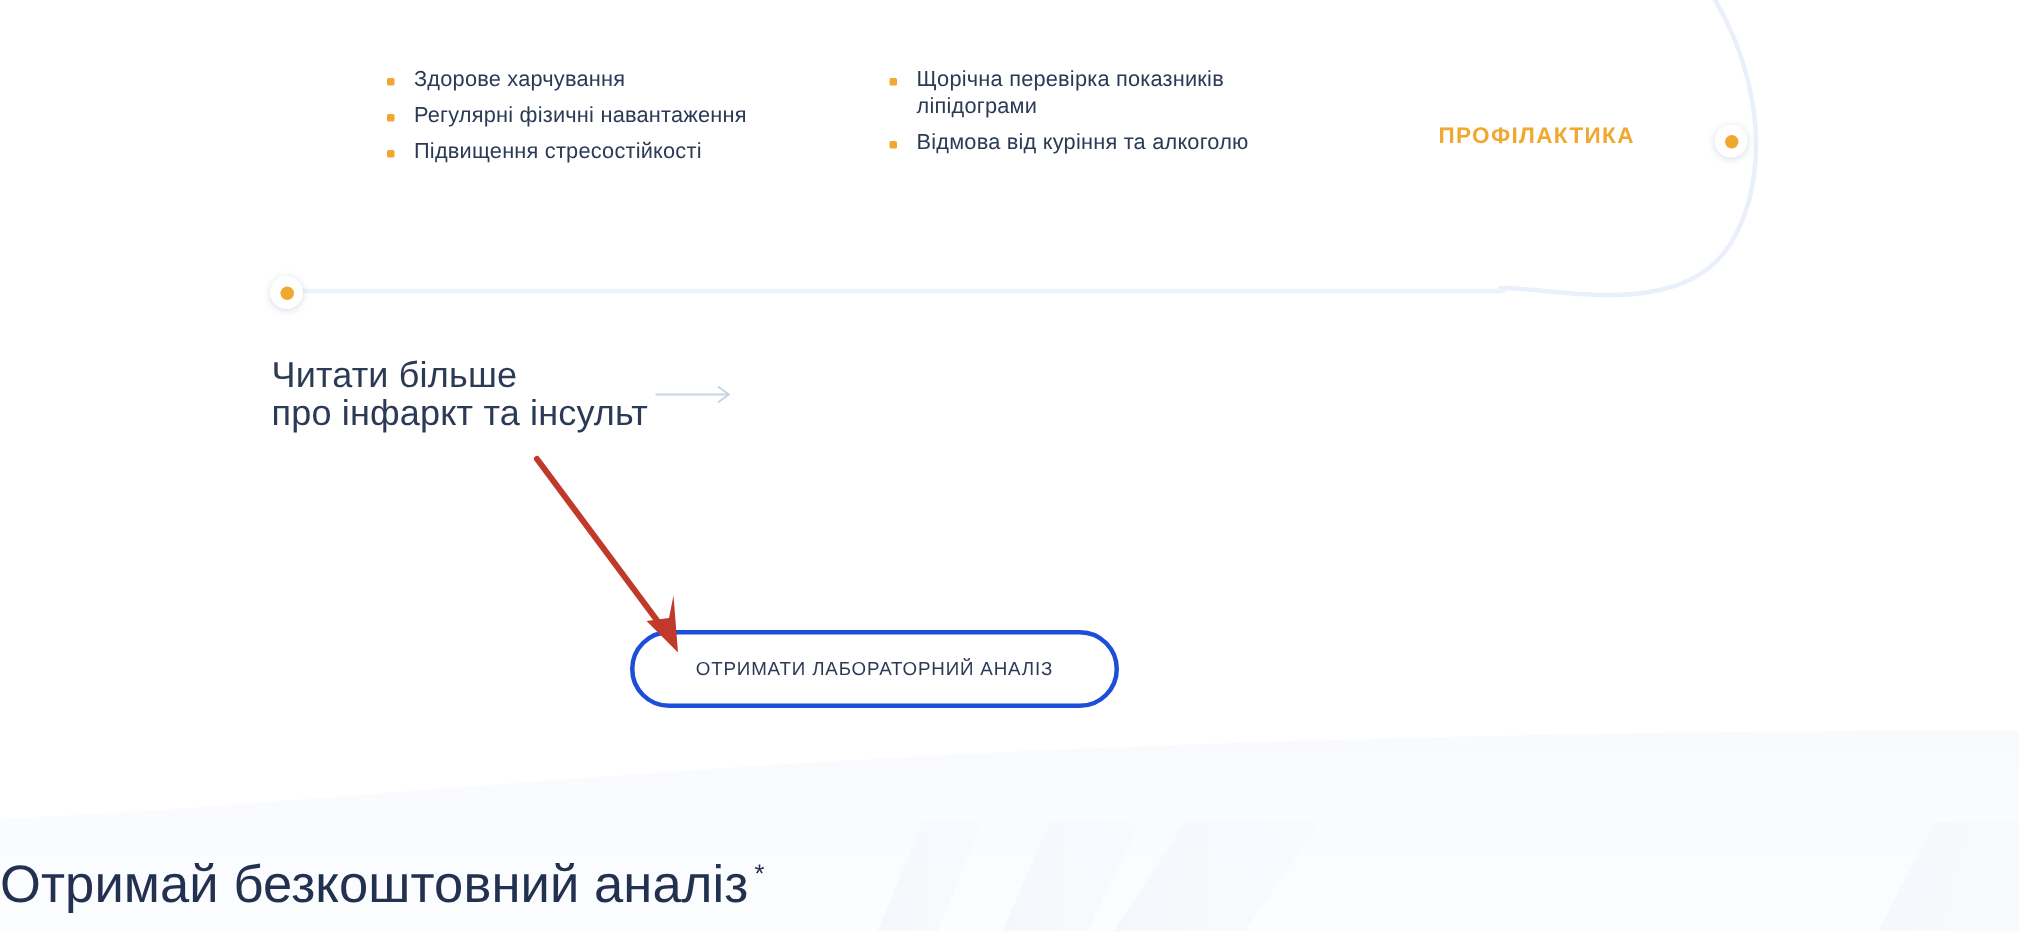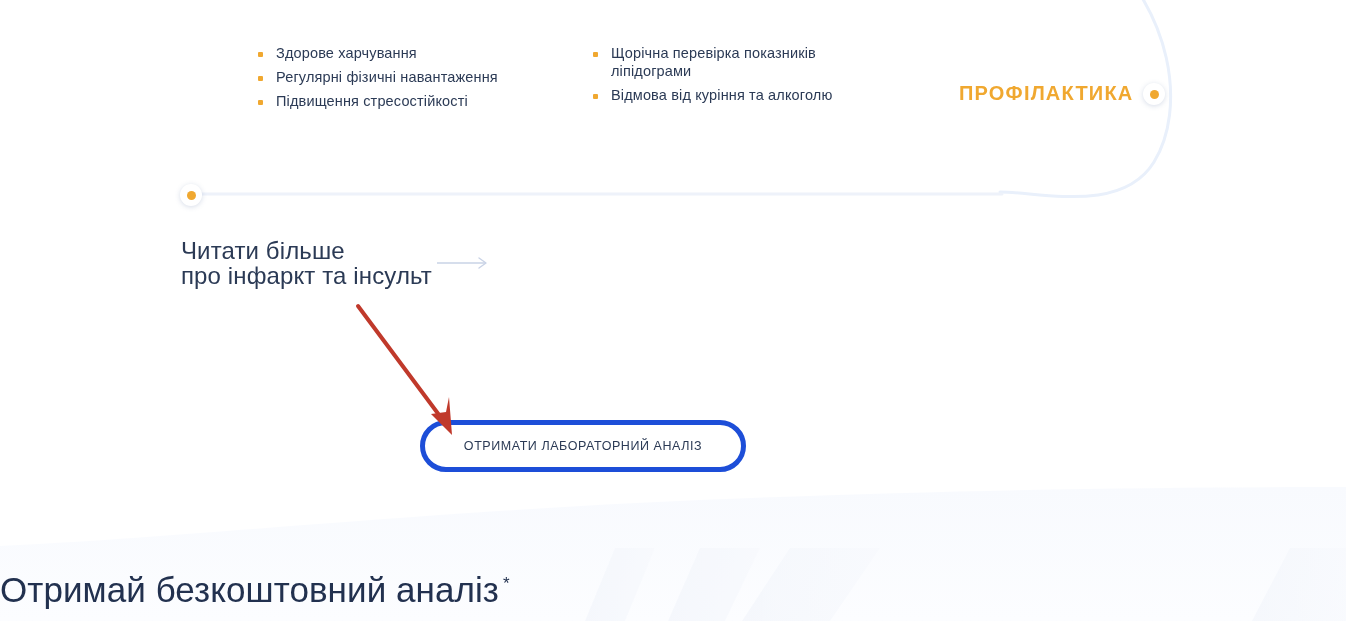--- a/index.html
+++ b/index.html
@@ -28,21 +28,21 @@
     width:5px;height:5px;background:#F0A830;border-radius:1px;
     margin-top:8px;margin-right:13px;flex:0 0 auto;
   }
   .bullet-text{
     font-size:14.5px;line-height:18px;color:#2B3A55;letter-spacing:.01em;
     white-space:pre-line;
   }
 
   .prevention-label{
     position:absolute;left:959px;top:82px;
-    font-size:20px;font-weight:bold;letter-spacing:.06em;
+    font-size:15px;font-weight:bold;letter-spacing:.06em;
     color:#F0A830;text-transform:uppercase;
   }
 
   
   .node{
     position:absolute;width:22px;height:22px;border-radius:50%;
     background:#ffffff;box-shadow:0 1px 5px rgba(120,140,180,.30);
     display:flex;align-items:center;justify-content:center;
   }
   .node::after{content:"";width:9px;height:9px;border-radius:50%;background:#F0A830;}
@@ -66,21 +66,21 @@
     font-size:12.5px;letter-spacing:.045em;text-transform:uppercase;
     cursor:pointer;user-select:none;
     font-family:"Liberation Sans", sans-serif;
   }
   .btn-primary{
     width:205px;height:50px;
     background:#EFA832;color:#ffffff;border:none;
   }
   .btn-secondary{
     width:326px;height:52px;margin-left:26px;
-    background:#ffffff;color:#2B3A55;border:5px solid #1d4ed8;
+    background:#ffffff;color:#2B3A55;border:3px solid #1d4ed8;
   }
 
   
   .bottom-section{position:absolute;left:0;top:498px;width:1346px;height:123px;overflow:hidden;}
   .bottom-heading{
     position:absolute;left:0;top:72px;width:1346px;text-align:left;
     font-size:35px;color:#22314F;letter-spacing:.002em;white-space:nowrap;
   }
   .bottom-heading .star{font-size:17px;vertical-align:super;margin-left:4px;color:#22314F;}
 

